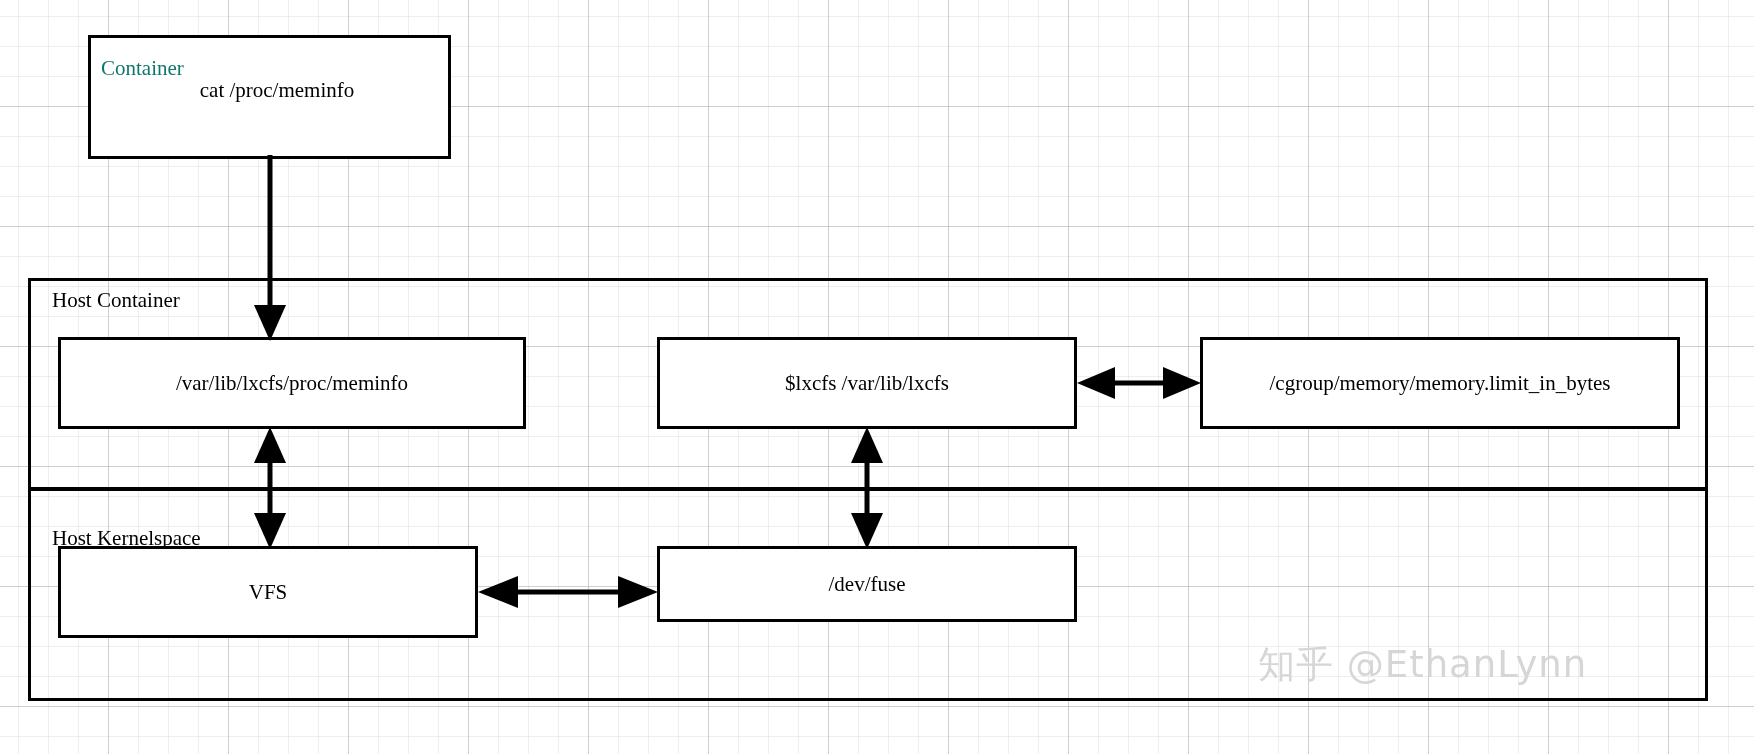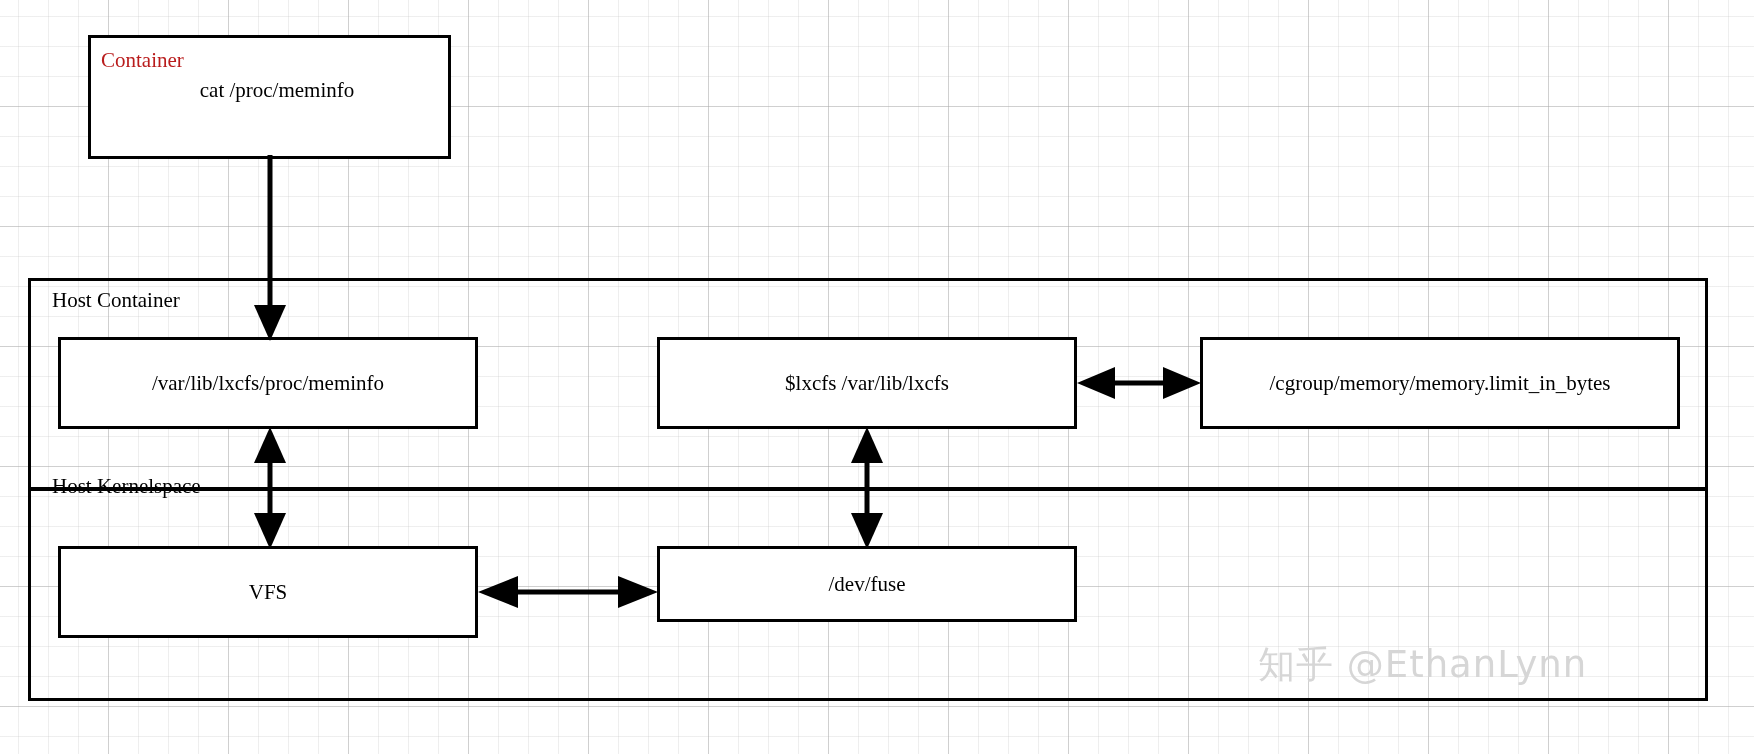--- a/index.html
+++ b/index.html
@@ -59,25 +59,25 @@
     text-align: center;
     font-size: 21px;
     line-height: 1.25;
     white-space: nowrap;
     color: #000000;
   }
 
   .box-corner-label {
     position: absolute;
     left: 10px;
-    top: 12px;
+    top: 20px;
     font-size: 21px;
     line-height: 1;
     white-space: nowrap;
-    color: #b91c1c;
+    color: #0f766e;
   }
 
   .box-sub-label {
     position: absolute;
     left: 15px;
     right: 0;
     top: 42px;
     text-align: center;
     font-size: 21px;
     line-height: 1;
@@ -108,23 +108,23 @@
 
   <div class="box" style="left:88px; top:35px; width:363px; height:124px;">
     <span class="box-corner-label">Container</span>
     <span class="box-sub-label">cat /proc/meminfo</span>
   </div>
 
   <div class="region" style="left:28px; top:278px; width:1680px; height:212px;"></div>
   <span class="region-label" style="left:52px; top:290px;">Host Container</span>
 
   <div class="region" style="left:28px; top:488px; width:1680px; height:213px;"></div>
-  <span class="region-label" style="left:52px; top:476px;text-align:center;">Host Kernelspace</span>
+  <span class="region-label" style="left:52px; top:528px;text-align:center;">Host Kernelspace</span>
 
-  <div class="box" style="left:58px; top:337px; width:420px; height:92px;">
+  <div class="box" style="left:58px; top:337px; width:468px; height:92px;">
     <span class="box-center-label">/var/lib/lxcfs/proc/meminfo</span>
   </div>
 
   <div class="box" style="left:1200px; top:337px; width:480px; height:92px;">
     <span class="box-center-label">/cgroup/memory/memory.limit_in_bytes</span>
   </div>
 
   <div class="box" style="left:657px; top:337px; width:420px; height:92px;">
     <span class="box-center-label">$lxcfs /var/lib/lxcfs</span>
   </div>

